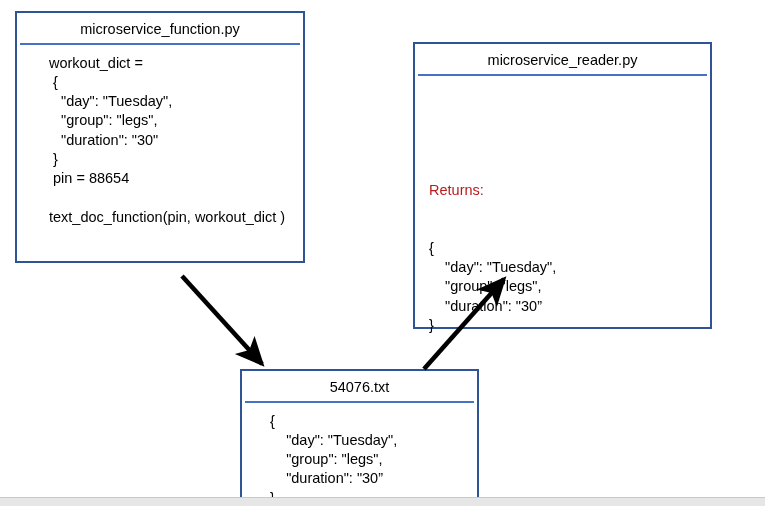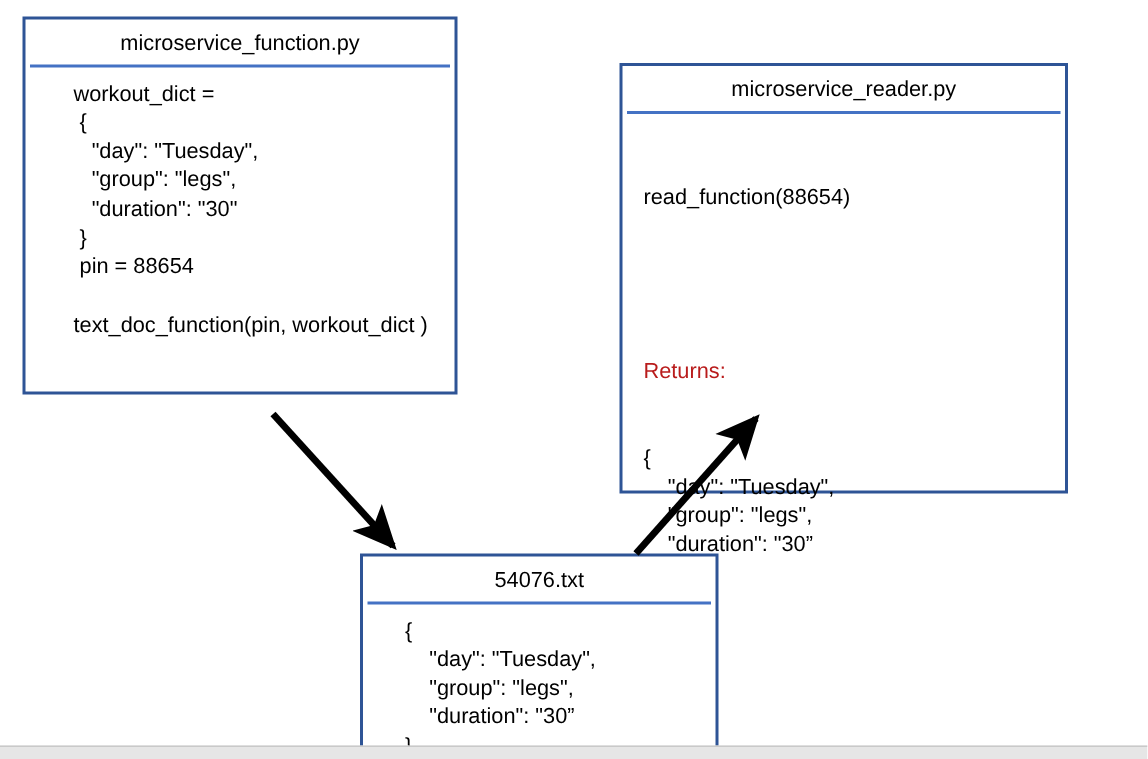--- a/index.html
+++ b/index.html
@@ -122,21 +122,20 @@
    "duration": "30"
  }
  pin = 88654
 
 text_doc_function(pin, workout_dict )</div>
   </div>
 
   <div class="node" id="box-reader">
     <div class="node-header">microservice_reader.py</div>
     <div class="node-body">
-      <span class="ln">read_function(88654)</span>
       <span class="ln"> </span>
       <span class="ln red">Returns:</span>
       <span class="ln">{
     "day": "Tuesday",
     "group": "legs",
     "duration": "30”
 }</span>
     </div>
   </div>
 

